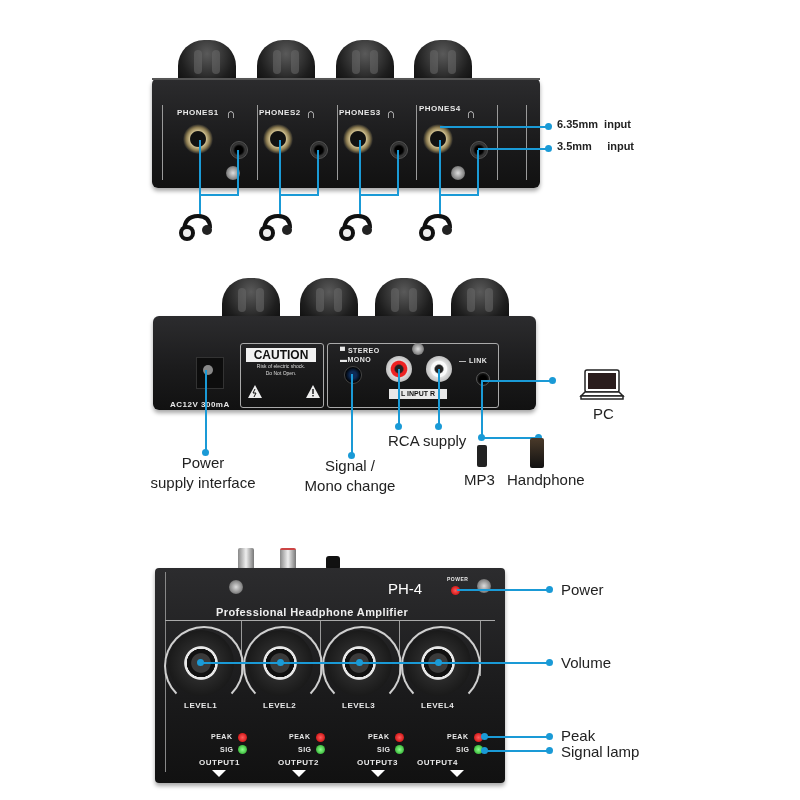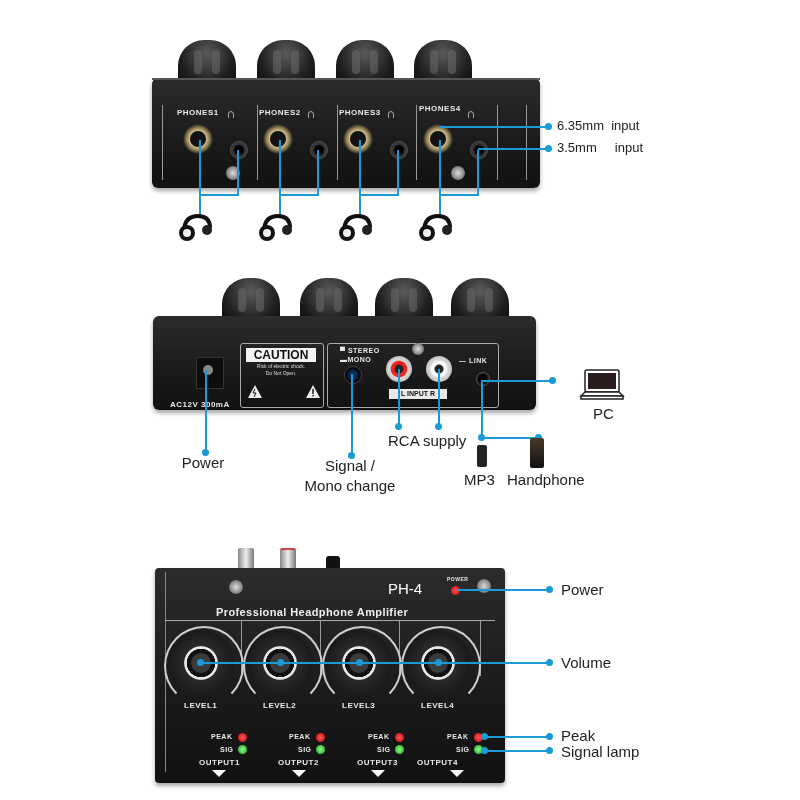--- a/index.html
+++ b/index.html
@@ -11,21 +11,21 @@
   .knob::before{left:16px}.knob::after{right:16px}
   .jack-big{position:absolute;width:30px;height:30px;border-radius:50%;background:radial-gradient(circle,#111 35%,#c9b98a 40%,#8a7a50 55%,#222 70%,#444 100%);}
   .jack-small{position:absolute;width:16px;height:16px;border-radius:50%;background:radial-gradient(circle,#000 35%,#3a3a3a 55%,#111 100%);border:1px solid #555;}
   .screw{position:absolute;width:14px;height:14px;border-radius:50%;background:radial-gradient(circle,#ddd,#888 60%,#333);}
   .lbl-w{position:absolute;color:#e8e8e8;font-weight:bold;font-size:8px;letter-spacing:.5px;}
   .divider{position:absolute;width:1px;background:#9a9a9a;}
   .line{position:absolute;background:#1a9ad6;}
   .dot{position:absolute;width:7px;height:7px;border-radius:50%;background:#1a9ad6;}
   .cap{position:absolute;color:#222;font-size:15px;line-height:20px;text-align:center;}
   .cap-l{position:absolute;color:#222;font-size:15px;line-height:20px;}
-  .cap-s{position:absolute;color:#222;font-size:13px;font-weight:normal;}
+  .cap-s{position:absolute;color:#222;font-size:11px;font-weight:bold;}
   .hp{position:absolute;width:36px;height:30px;}
   .vol{position:absolute;width:66px;height:66px;border-radius:50%;background:radial-gradient(circle,#3a3a3a 20%,#111 22%,#111 30%,#e8e8e8 31%,#e8e8e8 35%,#2a2a2a 37%,#1a1a1a 70%,#0d0d0d 100%);}
   .vol-arc{position:absolute;width:76px;height:76px;border-radius:50%;border:2px solid transparent;border-left-color:#cfcfcf;border-right-color:#cfcfcf;border-top-color:#cfcfcf;}
   .led{position:absolute;width:9px;height:9px;border-radius:50%;}
   .led.red{background:radial-gradient(circle,#ff5b5b,#c20000);}
   .led.green{background:radial-gradient(circle,#8cff8c,#1d9e1d);}
   .tri{position:absolute;width:0;height:0;border-left:7px solid transparent;border-right:7px solid transparent;border-top:7px solid #fff;}
 </style>
 </head>
 <body>
@@ -163,20 +163,21 @@
   <div class="dot" style="left:435px;top:423px"></div>
   <div class="line" style="left:482px;top:380px;width:70px;height:2px"></div>
   <div class="dot" style="left:549px;top:377px"></div>
   <div class="line" style="left:481px;top:380px;width:2px;height:59px"></div>
   <div class="line" style="left:481px;top:437px;width:58px;height:2px"></div>
   <div class="dot" style="left:478px;top:434px"></div>
   <div class="dot" style="left:535px;top:434px"></div>
 
   <div class="cap" style="left:128px;top:453px;width:150px">
     <div>Power</div>
+    <div>supply interface</div>
   </div>
   <div class="cap" style="left:290px;top:456px;width:120px">
     <div>Signal /</div>
     <div>Mono change</div>
   </div>
   <div class="cap-l" style="left:388px;top:431px">RCA supply</div>
 
   <svg class="abs" style="left:579px;top:368px" width="46" height="34" viewBox="0 0 46 34">
       <rect x="6" y="2" width="34" height="22" rx="2" fill="#fff" stroke="#222" stroke-width="1.5"></rect>
       <rect x="9" y="5" width="28" height="16" fill="#2a1c1c"></rect>

